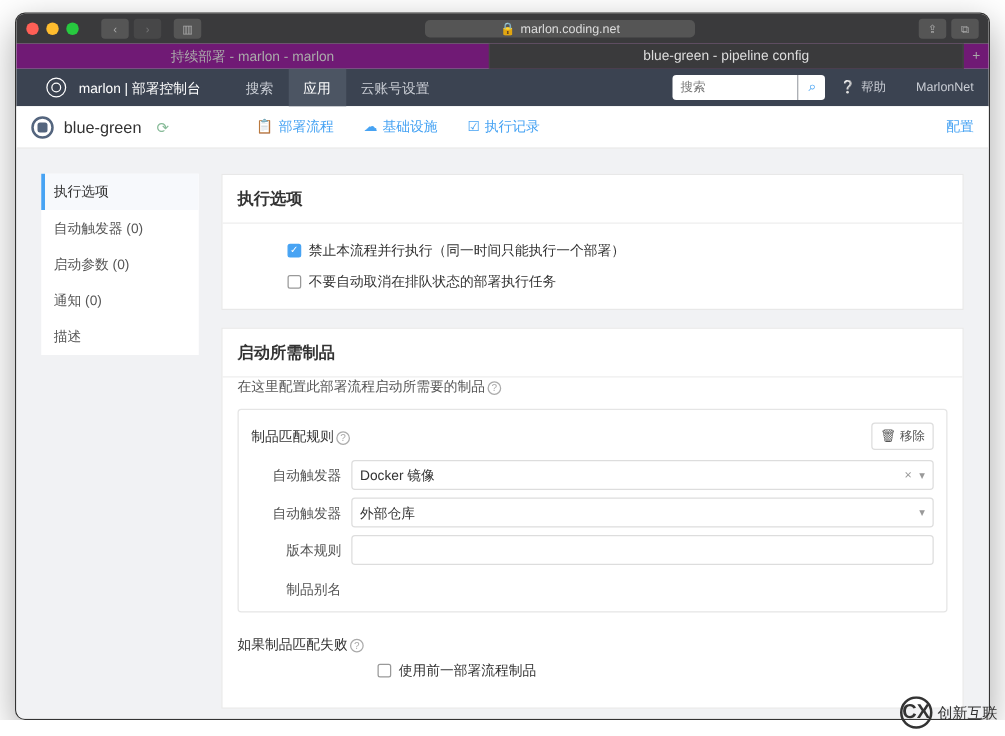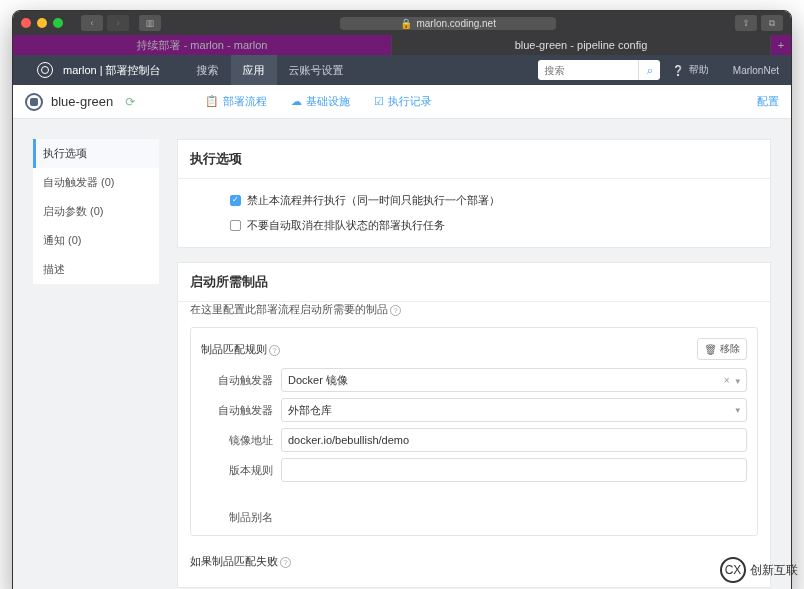--- a/index.html
+++ b/index.html
@@ -54,21 +54,21 @@
 .remove-btn{border:1px solid #ddd;background:#fff;border-radius:3px;padding:3px 6px;font-size:10px;color:#555;cursor:pointer;display:flex;align-items:center;gap:3px}
 .form-row{display:flex;align-items:center;margin-bottom:6px}
 .form-label{width:80px;text-align:right;font-size:11px;color:#555;padding-right:8px}
 .form-ctrl{flex:1;height:24px;border:1px solid #ddd;border-radius:3px;padding:0 6px;font-size:11px;color:#333;display:flex;align-items:center;justify-content:space-between;background:#fff}
 .caret{color:#999;font-size:9px}
 .x-clear{color:#999;font-size:10px;margin-right:6px}
 .fail-section{padding:4px 12px 12px}
 .fail-label{font-size:11px;color:#333;margin-bottom:6px}
 .fail-opts{padding-left:112px}
 .watermark{position:fixed;bottom:6px;right:6px;font-size:12px;color:#333;display:flex;align-items:center;gap:4px}
-.wm-ic{width:26px;height:26px;border:2px solid #333;border-radius:50%;display:flex;align-items:center;justify-content:center;font-weight:400;font-size:12px}
+.wm-ic{width:26px;height:26px;border:2px solid #333;border-radius:50%;display:flex;align-items:center;justify-content:center;font-weight:700;font-size:16px}
 </style>
 </head>
 <body>
 
 <div class="window">
   <div class="titlebar">
     <div class="tl-dot tl-close"></div>
     <div class="tl-dot tl-min"></div>
     <div class="tl-dot tl-max"></div>
     <div class="tl-nav">
@@ -186,33 +186,36 @@
             </div>
           </div>
           <div class="form-row">
             <div class="form-label">自动触发器</div>
             <div class="form-ctrl">
               <span>外部仓库</span>
               <span class="caret">▾</span>
             </div>
           </div>
           <div class="form-row">
-            <div class="form-label">镜像地址</div>
-            <input class="form-ctrl" value="docker.io/bebullish/demo" style="">
-          </div>
-          <div class="form-row">
             <div class="form-label">版本规则</div>
             <input class="form-ctrl" value="" style="">
           </div>
-          <div class="form-row" style="margin-top:28px;margin-bottom:0">
+          <div class="form-row" style="margin-top:12px;margin-bottom:0">
             <div class="form-label">制品别名</div>
           </div>
         </div>
         <div class="fail-section">
           <div class="fail-label"><span>如果制品匹配失败</span><span class="info-ic">?</span></div>
+          <div class="fail-opts">
+            <div class="chk-row">
+                <span class="chk"></span>
+                <span>使用前一部署流程制品</span>
+              </div>
+
+          </div>
         </div>
       </div>
     </div>
   </div>
 
 </div>
 
 <div class="watermark">
   <span class="wm-ic">CX</span>
   <span>创新互联</span>

